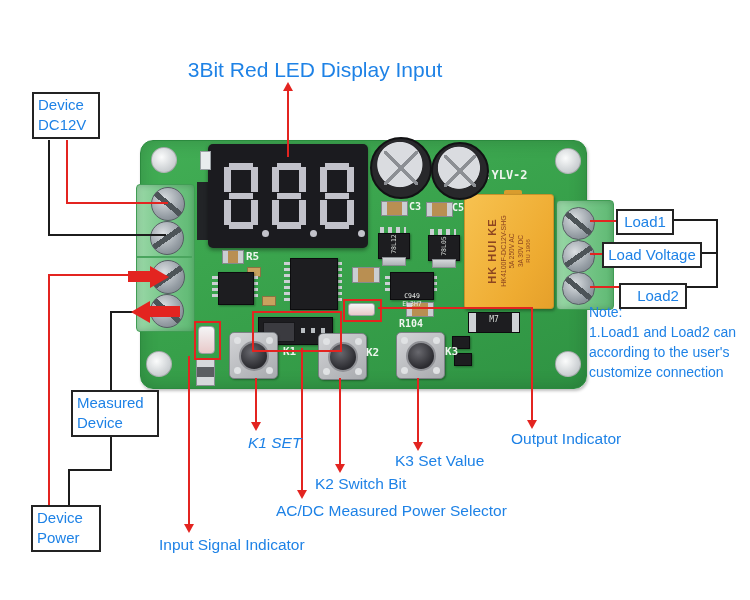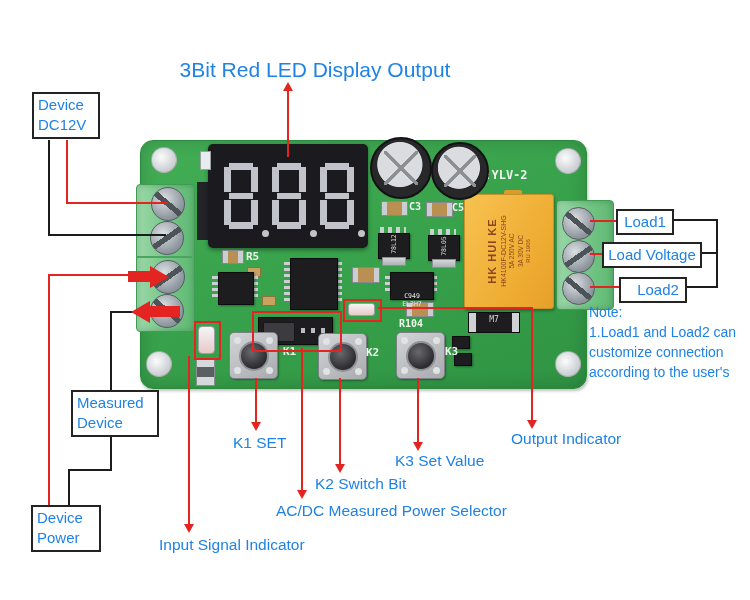--- a/index.html
+++ b/index.html
@@ -204,21 +204,21 @@
     <div class="bcap"></div>
   </div>
   <div class="abs btn" style="left:396px;top:332px;width:47px;height:45px;">
     <div class="bpin"></div>
     <div class="bcap"></div>
   </div>
   <div class="abs silk" style="left:283px;top:345px;font-size:11px;">K1</div>
   <div class="abs silk" style="left:366px;top:346px;font-size:11px;">K2</div>
   <div class="abs silk" style="left:445px;top:345px;font-size:11px;">K3</div>
 
-  <div class="abs" id="title" style="left:150px;top:58px;width:330px;">3Bit Red LED Display Output</div>
+  <div class="abs" id="title" style="left:150px;top:58px;width:330px;">3Bit Red LED Display Input</div>
   <div class="abs ln" style="left:287px;top:90px;width:2px;height:67px;"></div>
   <div class="abs ah-up" style="left:283px;top:82px;"></div>
 
   <div class="abs cbox" style="left:32px;top:92px;width:56px;">
     <div>Device</div>
     <div>DC12V</div>
   </div>
   <div class="abs ln" style="left:66px;top:140px;width:2px;height:64px;"></div>
   <div class="abs ln" style="left:66px;top:202px;width:102px;height:2px;"></div>
   <div class="abs ln blk" style="left:48px;top:140px;width:2px;height:96px;"></div>
@@ -239,48 +239,48 @@
   <div class="abs ln blk" style="left:110px;top:311px;width:24px;height:2px;"></div>
   <div class="abs ln blk" style="left:110px;top:311px;width:2px;height:81px;"></div>
   <div class="abs thick-head-l" style="left:131px;top:301px;"></div>
   <div class="abs thick-shaft" style="left:150px;top:306px;width:30px;height:11px;"></div>
   <div class="abs ln blk" style="left:110px;top:435px;width:2px;height:36px;"></div>
   <div class="abs ln blk" style="left:68px;top:469px;width:44px;height:2px;"></div>
   <div class="abs ln blk" style="left:68px;top:469px;width:2px;height:38px;"></div>
 
   <div class="abs cbox center" style="left:616px;top:209px;width:46px;">Load1</div>
   <div class="abs cbox center" style="left:602px;top:242px;width:88px;">Load Voltage</div>
-  <div class="abs cbox center" style="left:619px;top:277px;width:46px;padding-left:14px;">Load2</div>
+  <div class="abs cbox center" style="left:619px;top:283px;width:46px;padding-left:14px;">Load2</div>
   <div class="abs ln" style="left:590px;top:220px;width:26px;height:2px;"></div>
   <div class="abs ln" style="left:590px;top:253px;width:12px;height:2px;"></div>
   <div class="abs ln" style="left:590px;top:286px;width:29px;height:2px;"></div>
   <div class="abs ln blk" style="left:666px;top:219px;width:52px;height:2px;"></div>
   <div class="abs ln blk" style="left:716px;top:219px;width:2px;height:69px;"></div>
   <div class="abs ln blk" style="left:694px;top:252px;width:24px;height:2px;"></div>
   <div class="abs ln blk" style="left:669px;top:286px;width:49px;height:2px;"></div>
 
   <div class="abs" id="note" style="left:589px;top:303px;width:158px;">
     <div class="nline">Note:</div>
     <div class="nline">1.Load1 and Load2 can</div>
+    <div class="nline">according to the user's</div>
     <div class="nline">customize connection</div>
-    <div class="nline">according to the user's</div>
   </div>
 
   <div class="abs rrect" style="left:252px;top:311px;width:86px;height:37px;"></div>
   <div class="abs rrect" style="left:343px;top:299px;width:35px;height:19px;"></div>
   <div class="abs rrect" style="left:194px;top:321px;width:23px;height:35px;"></div>
 
   <div class="abs ln" style="left:378px;top:307px;width:155px;height:2px;"></div>
   <div class="abs ln" style="left:531px;top:307px;width:2px;height:113px;"></div>
   <div class="abs ah-down" style="left:527px;top:420px;"></div>
   <div class="abs blabel" style="left:511px;top:430px;">Output Indicator</div>
 
   <div class="abs ln" style="left:255px;top:378px;width:2px;height:44px;"></div>
   <div class="abs ah-down" style="left:251px;top:422px;"></div>
-  <div class="abs blabel" style="left:233px;top:434px;">K1 SET</div>
+  <div class="abs blabel" style="left:248px;top:434px;font-style:italic;">K1 SET</div>
 
   <div class="abs ln" style="left:339px;top:378px;width:2px;height:86px;"></div>
   <div class="abs ah-down" style="left:335px;top:464px;"></div>
   <div class="abs blabel" style="left:315px;top:475px;">K2 Switch Bit</div>
 
   <div class="abs ln" style="left:417px;top:378px;width:2px;height:64px;"></div>
   <div class="abs ah-down" style="left:413px;top:442px;"></div>
   <div class="abs blabel" style="left:395px;top:452px;">K3 Set Value</div>
 
   <div class="abs ln" style="left:301px;top:348px;width:2px;height:142px;"></div>

